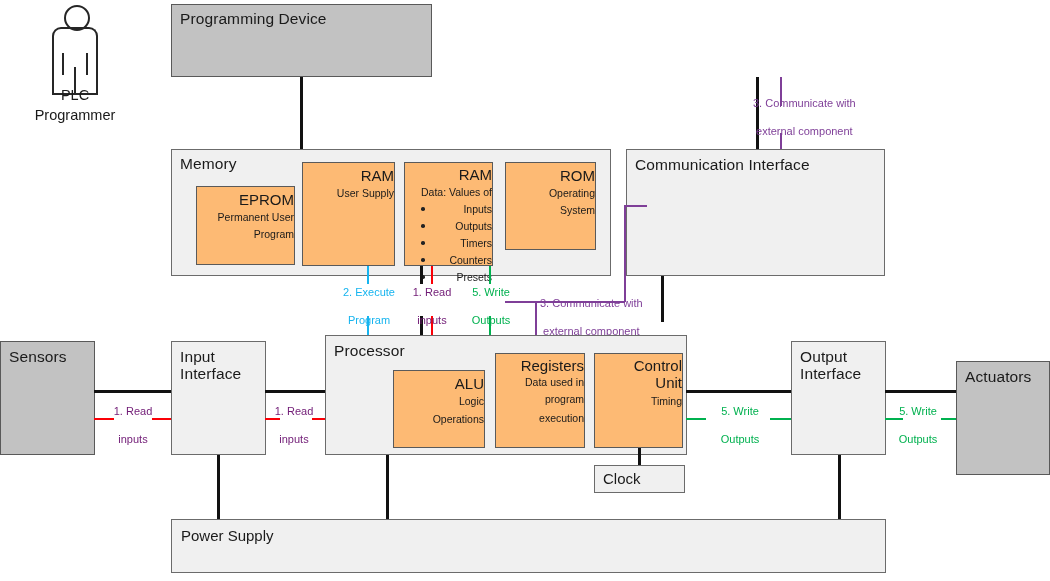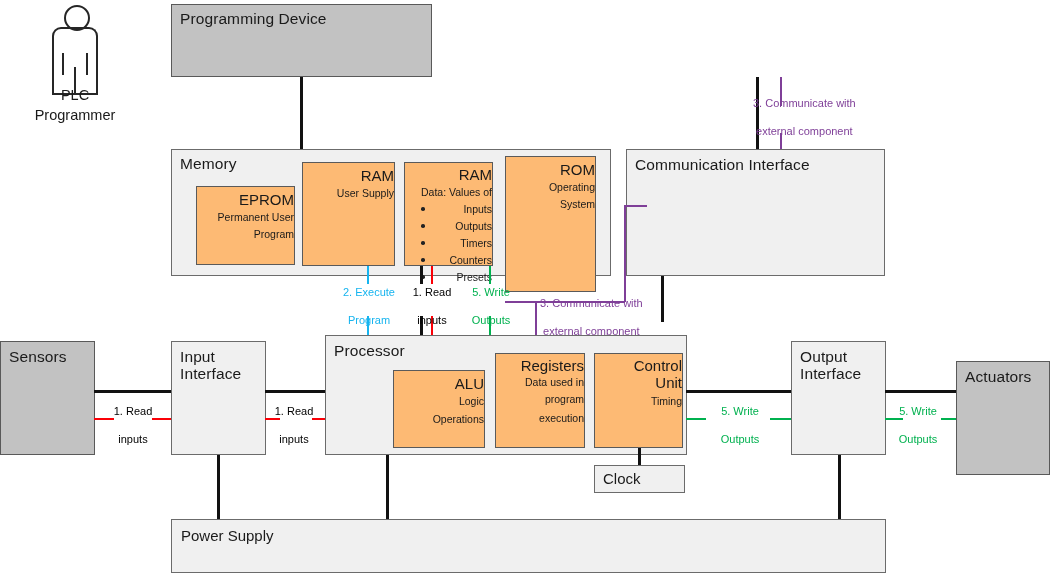--- a/index.html
+++ b/index.html
@@ -21,21 +21,21 @@
 
   .line{position:absolute;background:#111;}
   .lnv{width:2.6px;}
   .lnh{height:2.6px;}
 
   .cl{position:absolute;}
   .clv{width:2.4px;}
   .clh{height:2.4px;}
 
   .lbl{position:absolute;font-size:11px;line-height:1.28;white-space:pre;}
-  .red{color:#000000;}
+  .red{color:#701a75;}
   .cyan{color:#16b4ef;}
   .green{color:#00b14f;}
   .purple{color:#7f3f98;}
 
   .bul{position:relative;padding-left:30px;}
   .bul:before{content:"";position:absolute;left:8px;top:6px;
     width:3.5px;height:3.5px;border-radius:50%;background:#222;}
 
   .person{position:absolute;}
   .phead{position:absolute;width:22px;height:22px;border:2px solid #262626;
@@ -112,21 +112,21 @@
     <div class="sub2 pad" style="padding-top:1px;">Data: Values of</div>
     <div class="sub2" style="padding-left:8px;">
       <div class="bul">Inputs</div>
       <div class="bul">Outputs</div>
       <div class="bul">Timers</div>
       <div class="bul">Counters</div>
       <div class="bul">Presets</div>
     </div>
   </div>
 
-  <div class="box inner" style="left:505px;top:156px;width:91px;height:136px;">
+  <div class="box inner" style="left:505px;top:162px;width:91px;height:88px;">
     <div class="ttl2 pad" style="padding-top:4px;">ROM</div>
     <div class="sub pad" style="padding-top:2px;">Operating</div>
     <div class="sub pad" style="padding-top:1px;">System</div>
   </div>
 
   <div class="cl clv" style="left:367px;top:266px;height:18px;background:#16b4ef;"></div>
   <div class="cl clv" style="left:367px;top:316px;height:19px;background:#16b4ef;"></div>
 
   <div class="line lnv" style="left:420px;top:266px;height:18px;"></div>
   <div class="line lnv" style="left:420px;top:316px;height:19px;"></div>

